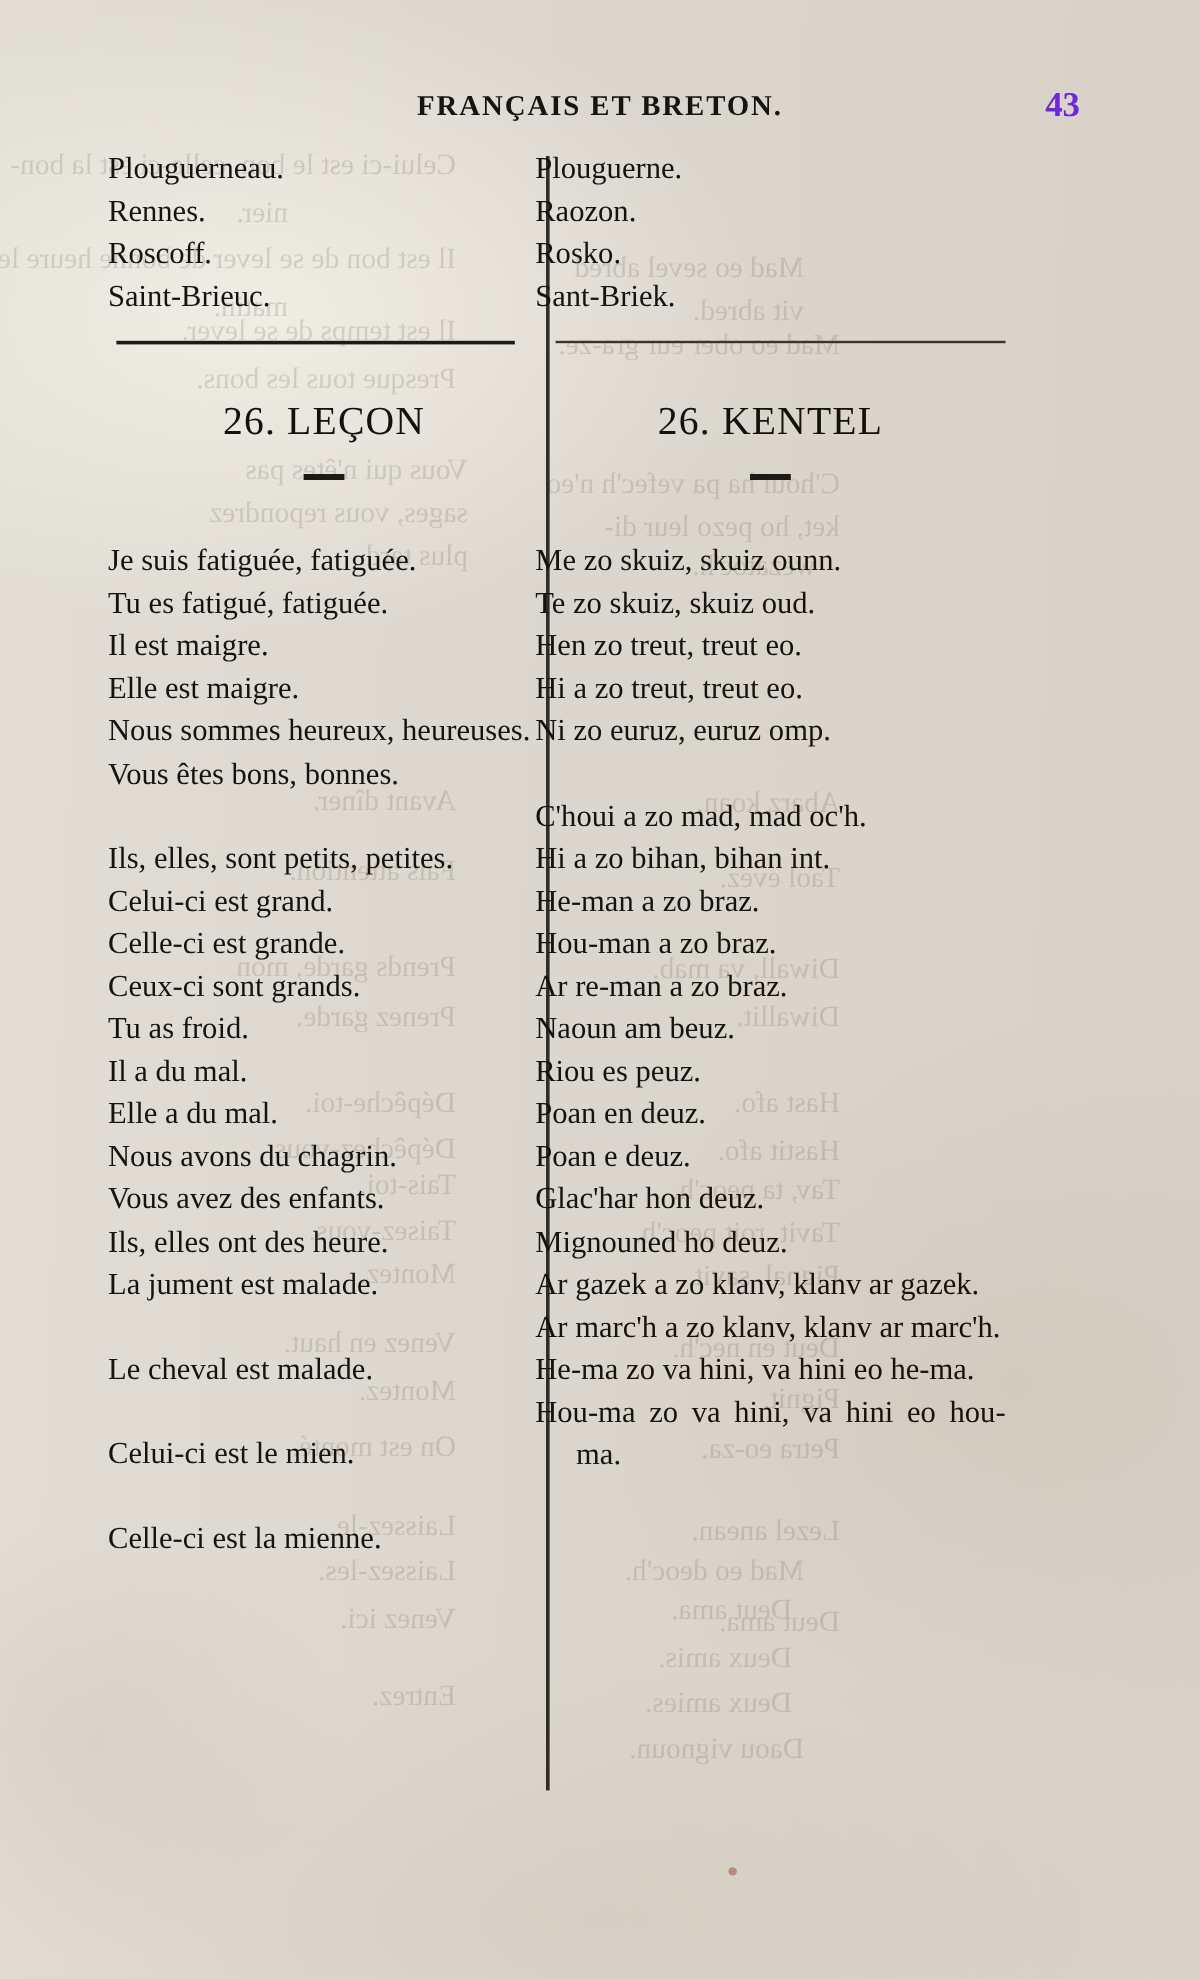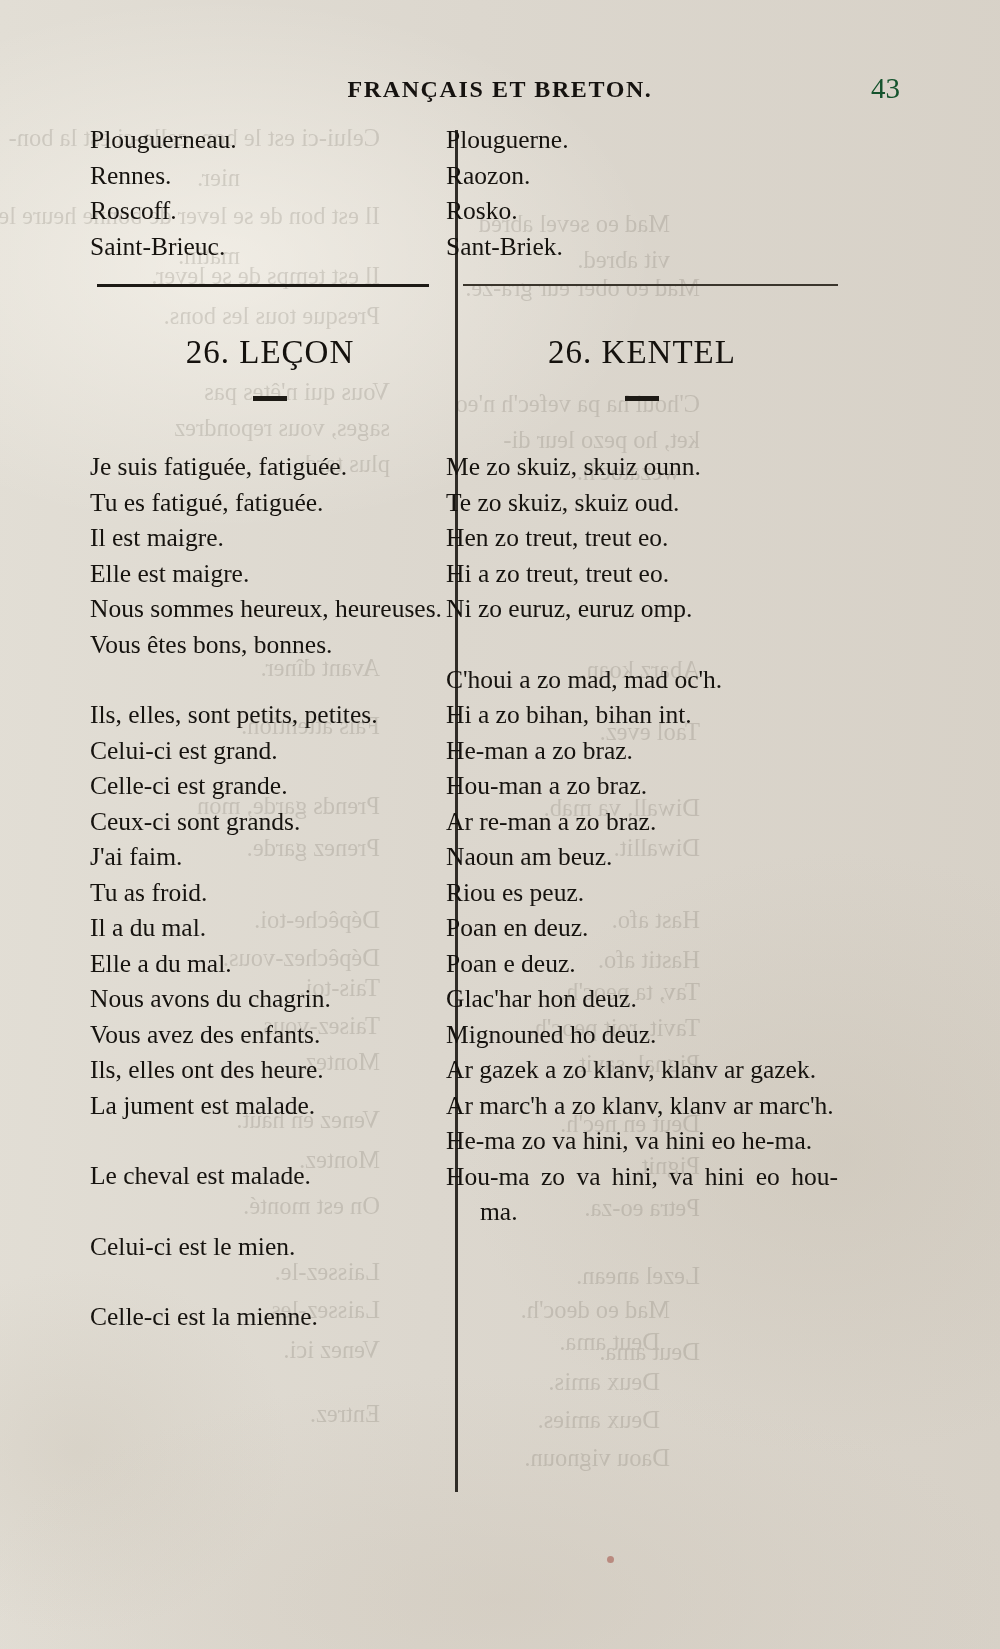--- a/index.html
+++ b/index.html
@@ -42,21 +42,21 @@
   .runhead{
     position:absolute;left:0;right:0;top:76px;height:34px;
   }
   .runhead .title{
     position:absolute;left:0;right:0;text-align:center;
     font-weight:bold;font-size:24px;letter-spacing:1.6px;
     color:#161310;
   }
   .runhead .folio{
     position:absolute;right:100px;top:-4px;
-    font-weight:normal;font-size:29px;color:#14532d;
+    font-weight:bold;font-size:29px;color:#6d28d9;
   }
 
   
   #divider{
     position:absolute;left:455px;top:130px;width:3px;height:1362px;
     background:#1d1a15;opacity:.9;
   }
   .col{position:absolute;top:122px;}
   .col-fr{left:78px;width:360px;margin-left:12px;}
   .col-br{left:446px;width:392px;}
@@ -187,21 +187,20 @@
         <div class="line">Tu es fatigué, fatiguée.</div>
         <div class="line">Il est maigre.</div>
         <div class="line">Elle est maigre.</div>
         <div class="line wrap just">Nous sommes heureux, heureuses.</div>
         <div class="line">Vous êtes bons, bonnes.</div>
         <div class="gap"></div>
         <div class="line wrap just">Ils, elles, sont petits, petites.</div>
         <div class="line">Celui-ci est grand.</div>
         <div class="line">Celle-ci est grande.</div>
         <div class="line">Ceux-ci sont grands.</div>
-        <div class="line">J'ai faim.</div>
         <div class="line">Tu as froid.</div>
         <div class="line">Il a du mal.</div>
         <div class="line">Elle a du mal.</div>
         <div class="line">Nous avons du chagrin.</div>
         <div class="line">Vous avez des enfants.</div>
         <div class="line">Ils, elles ont des heure.</div>
         <div class="line">La jument est malade.</div>
         <div class="gap"></div>
         <div class="line">Le cheval est malade.</div>
         <div class="gap"></div>

